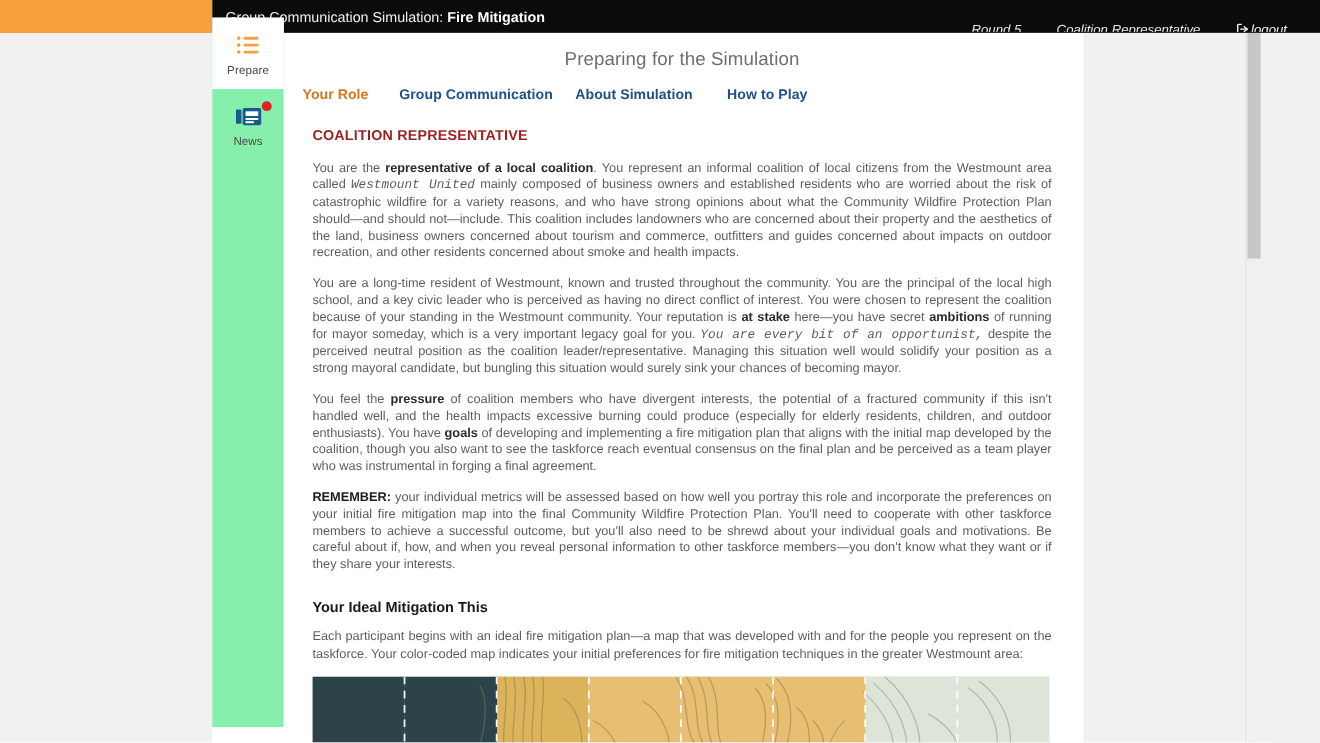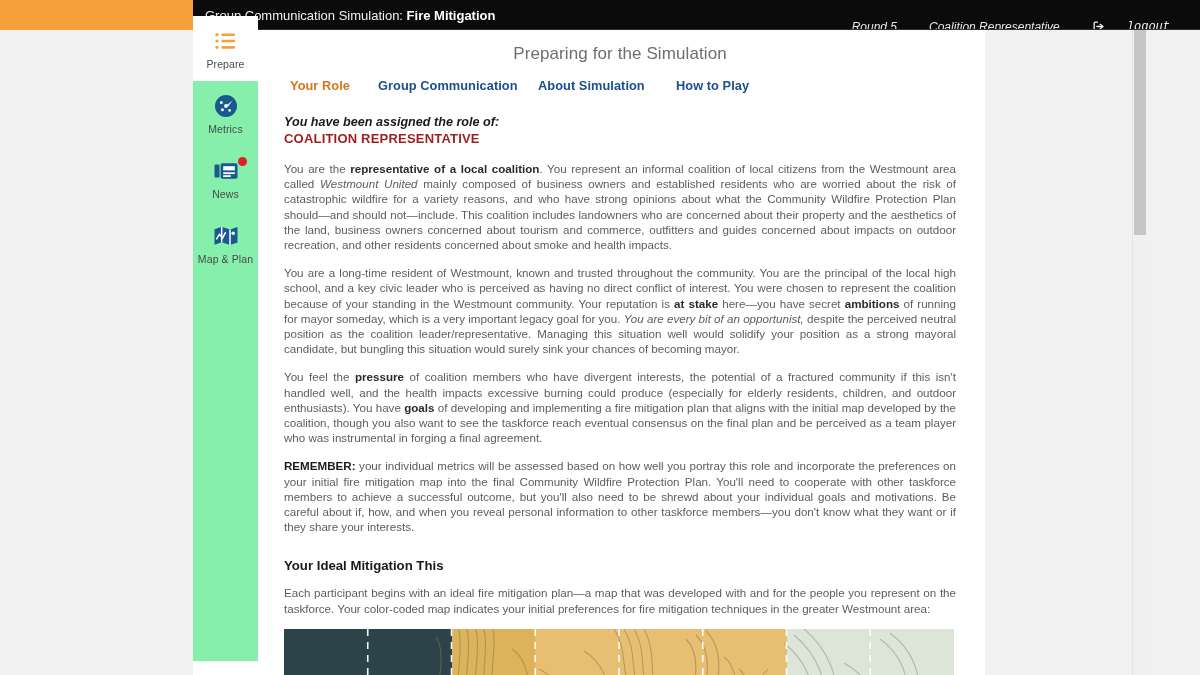--- a/index.html
+++ b/index.html
@@ -29,22 +29,22 @@
   .topbar-title {
     margin-left:12px; font-size:13px; font-weight:400; color:#f0f0f0;
     white-space:nowrap;
   }
   .topbar-title b { font-weight:700; color:#ffffff; }
   .topbar-right {
     margin-left:auto; display:flex; align-items:center; gap:32px;
     padding-right:30px; font-size:12px;margin-top:23px;
   }
   .topbar-right .it { font-style:italic; color:#e8e8e8; white-space:nowrap;}
-  .logout { display:flex; align-items:center; gap:22px; color:#f2f2f2;
-            font-style:italic; cursor:pointer;font-family:Liberation Mono, monospace; }
+  .logout { display:flex; align-items:center; gap:1px; color:#f2f2f2;
+            font-style:italic; cursor:pointer; }
   .logout svg { display:block; }
 
   
   .sidebar {
     position:absolute; left:193px; top:16px; width:65px; height:645px;
     background:#86efac;
     box-shadow: 1px 0 2px rgba(0,0,0,.10);
   }
   .side-item {
     position:relative; width:65px; height:65px;
@@ -75,40 +75,40 @@
     font-size:17px; font-weight:400; color:#6e6e6e; margin-bottom:14px;
     letter-spacing:.1px;
     text-align:center;
   }
   .tabs { display:flex; gap:0; margin-bottom:22px; }
   .tab {
     font-size:12.8px; font-weight:700; color:#1c4f8b; cursor:pointer;
     letter-spacing:.05px;
   }
   .tab.active { color:#d4761a; }
-  .tab:nth-child(1){ width:88px;margin-left:15px; }
+  .tab:nth-child(1){ width:88px; }
   .tab:nth-child(2){ width:160px; }
   .tab:nth-child(3){ width:138px; }
 
   .body-col { padding-left:9px; padding-right:9px; }
 
   .assigned {
     font-size:12.6px; font-weight:700; font-style:italic; color:#1a1a1a;
     margin-bottom:2px;
   }
   .rolename {
     font-size:13px; font-weight:700; color:#9c1f1f;
     letter-spacing:.2px; margin-bottom:15px;
   }
   p.para {
     font-size:11.6px; line-height:15.2px; color:#5d5d5d;
     text-align:justify; margin-bottom:13px;
   }
   p.para b { color:#2b2b2b; font-weight:700; }
-  p.para i { font-style:italic; }
+  p.para i { font-style:italic;font-family:Liberation Mono, monospace; }
   .remember b.rk { color:#1a1a1a; font-weight:700; }
   h2.sub {
     font-size:13.2px; font-weight:700; color:#1a1a1a;
     margin:24px 0 12px 0;
   }
 
   
   .mapwrap {
     position:relative; width:670px; height:300px; margin-top:7px;
     overflow:hidden; background:#dde5d8;
@@ -174,77 +174,52 @@
           <circle cx="2" cy="10" r="1.8" fill="#f6a03c"></circle>
             <rect x="7" y="8.6" width="15" height="2.9" rx="1" fill="#f6a03c"></rect>
           <circle cx="2" cy="17" r="1.8" fill="#f6a03c"></circle>
             <rect x="7" y="15.6" width="15" height="2.9" rx="1" fill="#f6a03c"></rect>
         </svg>
       </span>
       <span class="lbl">Prepare</span>
     </div>
 
 
-    <div class="side-item">
-      <span class="ico">
-        <svg width="24" height="24" viewBox="0 0 24 24">
-          <circle cx="12" cy="12" r="11" fill="#165a8e"></circle>
-          <circle cx="12" cy="12" r="1.9" fill="#ffffff"></circle>
-          <path d="M12.8 11.2 18.5 6.4 14.1 12.4z" fill="#ffffff"></path>
-          <circle cx="7.3" cy="8.6" r="1.5" fill="#ffffff"></circle>
-          <circle cx="8.4" cy="15.8" r="1.5" fill="#ffffff"></circle>
-          <circle cx="15.6" cy="16.4" r="1.3" fill="#ffffff"></circle>
-        </svg>
-      </span>
-      <span class="lbl">Metrics</span>
-    </div>
 
     <div class="side-item">
       <span class="ico">
         <svg width="24" height="20" viewBox="0 0 24 20">
           <rect x="0.5" y="3.5" width="5" height="13" rx="1.2" fill="#165a8e"></rect>
           <rect x="6.6" y="2.2" width="16.9" height="15.6" rx="1.8" fill="#165a8e"></rect>
           <rect x="9.2" y="5.2" width="11.6" height="4.2" fill="#ffffff"></rect>
           <rect x="9.2" y="11.3" width="11.6" height="1.8" fill="#ffffff"></rect>
           <rect x="9.2" y="14.2" width="7.6" height="1.8" fill="#ffffff"></rect>
         </svg>
       </span>
       <span class="badge"></span>
       <span class="lbl">News</span>
     </div>
 
 
-    <div class="side-item">
-      <span class="ico">
-        <svg width="26" height="22" viewBox="0 0 26 22">
-          <path d="M1.5 4.2 8.7 1.8 17 4.6 24.5 2.1 24.5 17.6 17 20.1 8.7 17.3 1.5 19.7Z" fill="#165a8e"></path>
-          <path d="M8.7 1.8 8.7 17.3 M17 4.6 17 20.1" stroke="#ffffff" stroke-width="1.5" fill="none"></path>
-          <path d="M3.6 13.8 6.4 9.2 9.6 13.1 12.4 7.6" stroke="#ffffff" stroke-width="1.5" fill="none" stroke-linecap="round"></path>
-          <circle cx="20.2" cy="8.2" r="1.8" fill="#ffffff"></circle>
-        </svg>
-      </span>
-      <span class="lbl">Map &amp; Plan</span>
-    </div>
   </nav>
 
   <div class="content-bg"></div>
 
   <main class="panel">
     <div class="panel-inner">
       <h1 class="page-title">Preparing for the Simulation</h1>
 
       <div class="tabs">
         <div class="tab active">Your Role</div>
         <div class="tab">Group Communication</div>
         <div class="tab">About Simulation</div>
         <div class="tab">How to Play</div>
       </div>
 
       <div class="body-col">
-        <div class="assigned">You have been assigned the role of:</div>
         <div class="rolename">COALITION REPRESENTATIVE</div>
 
         <p class="para"><span>You are the </span><b>representative of a local coalition</b><span>. You represent an informal coalition of local citizens from the Westmount area called </span><i>Westmount United</i><span> mainly composed of business owners and established residents who are worried about the risk of catastrophic wildfire for a variety reasons, and who have strong opinions about what the Community Wildfire Protection Plan should—and should not—include. This coalition includes landowners who are concerned about their property and the aesthetics of the land, business owners concerned about tourism and commerce, outfitters and guides concerned about impacts on outdoor recreation, and other residents concerned about smoke and health impacts.</span></p>
 
         <p class="para"><span>You are a long-time resident of Westmount, known and trusted throughout the community. You are the principal of the local high school, and a key civic leader who is perceived as having no direct conflict of interest. You were chosen to represent the coalition because of your standing in the Westmount community. Your reputation is </span><b>at stake</b><span> here—you have secret </span><b>ambitions</b><span> of running for mayor someday, which is a very important legacy goal for you. </span><i>You are every bit of an opportunist,</i><span> despite the perceived neutral position as the coalition leader/representative. Managing this situation well would solidify your position as a strong mayoral candidate, but bungling this situation would surely sink your chances of becoming mayor.</span></p>
 
         <p class="para"><span>You feel the </span><b>pressure</b><span> of coalition members who have divergent interests, the potential of a fractured community if this isn't handled well, and the health impacts excessive burning could produce (especially for elderly residents, children, and outdoor enthusiasts). You have </span><b>goals</b><span> of developing and implementing a fire mitigation plan that aligns with the initial map developed by the coalition, though you also want to see the taskforce reach eventual consensus on the final plan and be perceived as a team player who was instrumental in forging a final agreement.</span></p>
 
 
         <p class="para remember"><b class="rk">REMEMBER:</b><span> your individual metrics will be assessed based on how well you portray this role and incorporate the preferences on your initial fire mitigation map into the final Community Wildfire Protection Plan. You'll need to cooperate with other taskforce members to achieve a successful outcome, but you'll also need to be shrewd about your individual goals and motivations. Be careful about if, how, and when you reveal personal information to other taskforce members—you don't know what they want or if they share your interests.</span></p>

